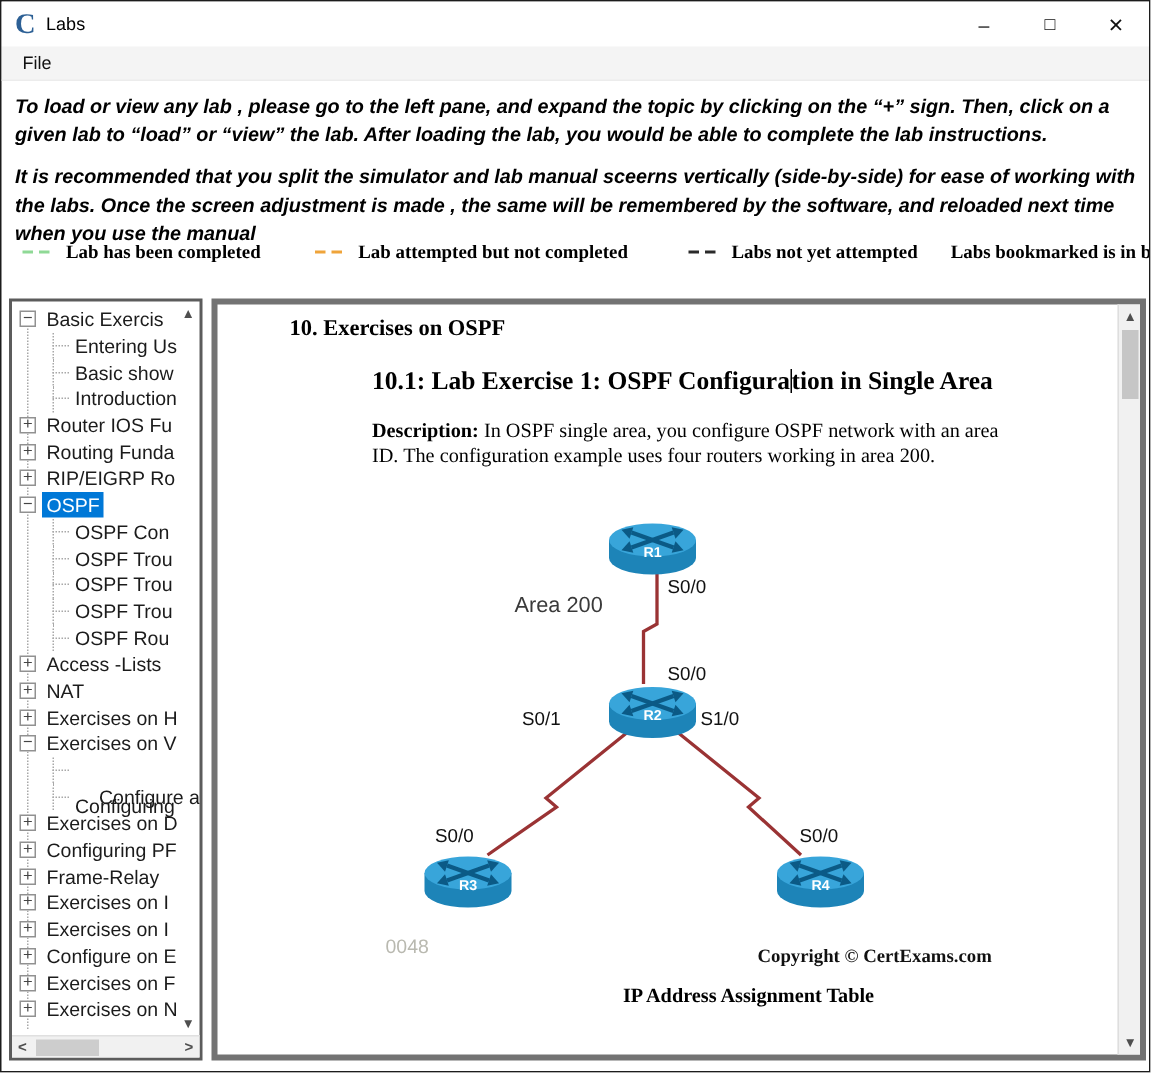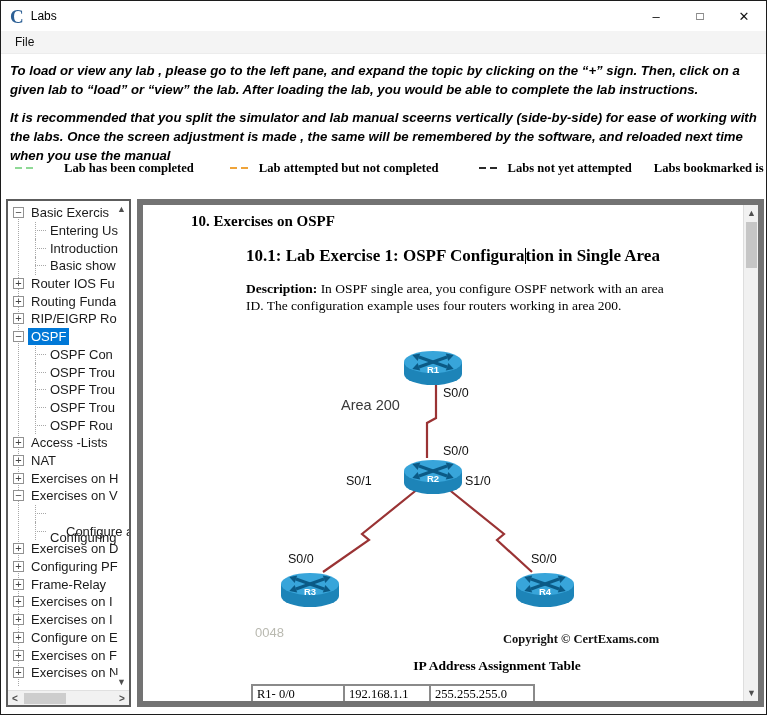--- a/index.html
+++ b/index.html
@@ -51,21 +51,21 @@
   .vs-arrow { position:absolute; right:1px; width:13px; height:14px; color:#4f4f4f;
               font-size:9px; display:flex; align-items:center; justify-content:center; z-index:3;
               background:#fff; }
   .vs-up { top:1px; } .vs-down { bottom:1px; }
   .h-scroll { height:15px; background:#f1f1f1; border-top:1px solid #e0e0e0;
               position:relative; display:flex; align-items:center; }
   .hs-arrow { width:14px; text-align:center; font-size:10px; font-weight:bold; color:#4f4f4f; }
   .hs-right { margin-left:auto; }
   .hs-thumb { position:absolute; left:16px; width:42px; height:11px; background:#cdcdcd; }
   
-  .doc-pane { flex:1; background:#fff; border:6px solid #737373; display:flex; position:relative; }
+  .doc-pane { flex:1; background:#fff; border:4px solid #737373; display:flex; position:relative; }
   .doc-content { flex:1; overflow:hidden; font-family:"Liberation Serif", serif; color:#000; }
   .doc-h1 { font-size:15px; font-weight:bold; padding:8px 0 0 48px; }
   .doc-h2 { font-size:17px; font-weight:bold; padding:16px 0 0 103px; }
   .caret { display:inline-block; width:1px; height:16px; background:#000; vertical-align:-3px; }
   .doc-desc { font-size:13.5px; line-height:17px; padding:14px 60px 0 103px; }
   .doc-desc b { font-weight:bold; }
   .diagram { display:block; margin-top:6px; }
   .doc-table-title { font-size:13.5px; font-weight:bold; padding:6px 0 0 108px;text-align:center; }
   .doc-table { margin:10px 0 0 108px; border-collapse:collapse; font-size:12.5px; }
   .doc-table td { border:2px solid #8a8a8a; height:18px; padding:0 4px; }
@@ -94,21 +94,21 @@
   <div class="menubar">
       <div class="menu-item">File</div>
     </div>
 
   <div class="instructions">
     <p>To load or view any lab , please go to the left pane, and expand the topic by clicking on the “+” sign. Then, click on a given lab to “load” or “view” the lab.  After loading the lab, you would be able to complete the lab instructions.</p>
     <p>It is recommended that you split the simulator and lab manual sceerns vertically (side-by-side) for ease of working with the labs. Once the screen adjustment is made , the same will be remembered by the software, and reloaded next time when you use the manual</p>
   </div>
 
   <div class="legend">
-      <div class="legend-item" style="margin-left: 14px; gap: 20px;">
+      <div class="legend-item" style="margin-left: 14px;">
         <span class="dashes">
           <i style="background: rgb(143, 217, 150);"></i>
           <i style="background: rgb(143, 217, 150);"></i>
         </span>
         <span>Lab has been completed</span>
       </div>
       <div class="legend-item" style="margin-left: 36px;">
         <span class="dashes">
           <i style="background: rgb(239, 164, 58);"></i>
           <i style="background: rgb(239, 164, 58);"></i>
@@ -137,26 +137,26 @@
             <span class="tree-label" style="left: 20px;">Basic Exercis</span>
           </div>
           <div class="tree-row">
             <span class="child-guide"></span>
             <span class="child-stub"></span>
             <span class="tree-label" style="left: 39px;">Entering Us</span>
           </div>
           <div class="tree-row">
             <span class="child-guide"></span>
             <span class="child-stub"></span>
+            <span class="tree-label" style="left: 39px;">Basic show</span>
+          </div>
+          <div class="tree-row">
+            <span class="child-guide"></span>
+            <span class="child-stub"></span>
             <span class="tree-label" style="left: 39px;">Introduction</span>
-          </div>
-          <div class="tree-row">
-            <span class="child-guide"></span>
-            <span class="child-stub"></span>
-            <span class="tree-label" style="left: 39px;">Basic show</span>
           </div>
           <div class="tree-row">
             <span class="expand-box">+</span>
             <span class="tree-label" style="left: 20px;">Router IOS Fu</span>
           </div>
           <div class="tree-row">
             <span class="expand-box">+</span>
             <span class="tree-label" style="left: 20px; text-align: right;">Routing Funda</span>
           </div>
           <div class="tree-row">
@@ -317,29 +317,20 @@
               <line x1="388" y1="269" x2="416" y2="259" stroke="#0b5a86" stroke-width="3"></line>
               <line x1="388" y1="259" x2="416" y2="269" stroke="#0b5a86" stroke-width="3"></line>
               <polygon points="422.6920997883031,257.10263340389895 417.3162277660168,263.11096095821887 414.7864056378821,255.5214945738148" fill="#0b5a86"></polygon>
               <polygon points="381.3079002116969,270.89736659610105 386.6837722339832,264.88903904178113 389.2135943621179,272.4785054261852" fill="#0b5a86"></polygon>
               <polygon points="381.3079002116969,257.10263340389895 389.2135943621179,255.5214945738148 386.6837722339832,263.11096095821887" fill="#0b5a86"></polygon>
               <polygon points="422.6920997883031,270.89736659610105 414.7864056378821,272.4785054261852 417.3162277660168,264.88903904178113" fill="#0b5a86"></polygon>
               <text x="402" y="275" fill="#fff" text-anchor="middle" font-size="9.5" font-weight="bold" font-family="&quot;Liberation Sans&quot;, sans-serif">R4</text>
             </g>
           </svg>
         <div class="doc-table-title">IP Address Assignment Table</div>
-        <table class="doc-table">
-          <tbody>
-              <tr id="ip-row">
-                <td style="width: 92px;">R1- 0/0</td>
-                <td style="width: 86px;">192.168.1.1</td>
-                <td style="width: 104px;">255.255.255.0</td>
-              </tr>
-        </tbody>
-          </table>
       </div>
       <div class="doc-scrollbar">
         <div class="sb-arrow sb-top">▲</div>
         <div class="sb-thumb"></div>
         <div class="sb-arrow sb-bottom">▼</div>
       </div>
     </div>
 
   </div>
 </div>

